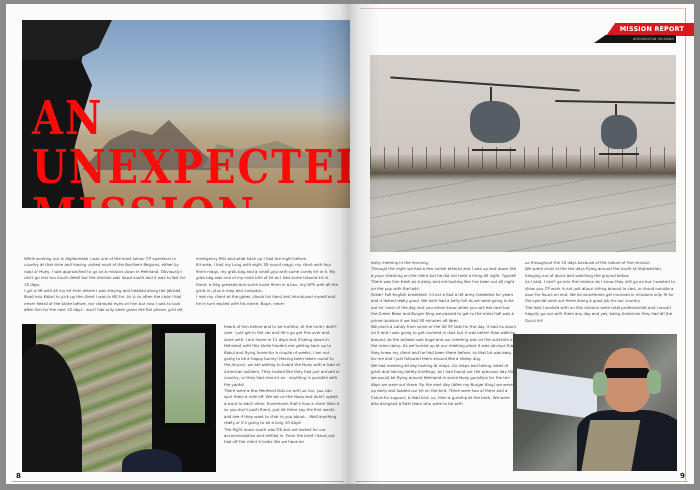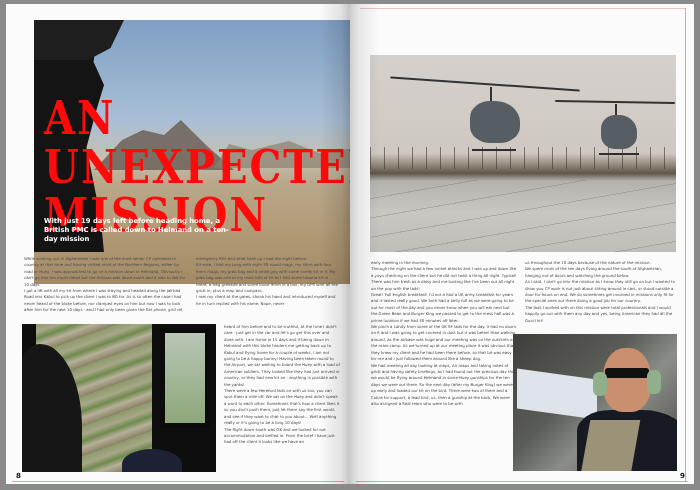--- a/index.html
+++ b/index.html
@@ -17,21 +17,21 @@
     background: linear-gradient(to right, rgba(0,0,0,0) 0%, rgba(0,0,0,0.10) 70%, rgba(0,0,0,0.22) 100%); pointer-events:none; }
   .page.right .spine-shade { position: absolute; left: 0; top: 0; width: 30px; height: 100%;
     background: linear-gradient(to left, rgba(0,0,0,0) 0%, rgba(0,0,0,0.08) 70%, rgba(0,0,0,0.18) 100%); pointer-events:none; }
 
   
   .frame-line-bottom { position: absolute; left: 6px; right: 6px; top: 477px; height: 1px; background: #e6a0a4; }
   .page.right .frame-line-top { position: absolute; left: 10px; right: 8px; top: 4px; height: 1px; background: #efc2c4; }
   .page.right .frame-line-right { position: absolute; right: 8px; top: 4px; width: 1px; height: 474px; background: #e6a0a4; }
 
   
-  .hero { position: absolute; left: 28px; top: 16px; width: 328px; height: 264px; overflow: hidden;
+  .hero { position: absolute; left: 16px; top: 16px; width: 328px; height: 188px; overflow: hidden;
     background: linear-gradient(to bottom, #7f9fc4 0%, #a9bfd6 38%, #c4c0b2 52%, #b9a78a 62%, #b19a76 80%, #a38a66 100%); }
   .hero .mountain { position: absolute; left: 60px; top: 100px; width: 140px; height: 50px;
     background: #6c6258; clip-path: polygon(0 100%, 20% 40%, 35% 20%, 50% 30%, 62% 0%, 80% 50%, 100% 100%); opacity: 0.85; }
   .hero .mountain2 { position: absolute; left: 180px; top: 118px; width: 150px; height: 30px;
     background: #8d8070; clip-path: polygon(0 100%, 10% 20%, 25% 40%, 50% 10%, 70% 50%, 100% 30%, 100% 100%); opacity: 0.7; }
   .hero .silhouette { position: absolute; left: 0; top: 0; width: 70px; height: 232px;
     background: #141414; clip-path: polygon(0 0, 78% 0, 90% 8%, 85% 18%, 100% 28%, 88% 40%, 75% 55%, 85% 70%, 95% 85%, 100% 100%, 0 100%); }
   .hero .helmet { position: absolute; left: 0; top: 0; width: 90px; height: 40px; background: #1e1e1e;
     clip-path: polygon(0 0, 100% 0, 85% 70%, 60% 100%, 0 100%); }
 
@@ -135,20 +135,26 @@
 
     <div class="page-num" style="left:10px;">8</div>
     <div class="frame-line-bottom"></div>
     <div class="spine-shade"></div>
   </div>
 
   <div class="page right">
     <div class="frame-line-top"></div>
     <div class="frame-line-right"></div>
 
+    <div class="badge">
+      <div class="red"></div>
+      <div class="red-label">MISSION REPORT</div>
+      <div class="black"></div>
+      <div class="black-label">AFGHANISTAN HELMAND</div>
+    </div>
 
     <div class="photo-heli">
       <div class="fence"></div>
       <div class="taxi"></div>
       <div class="heli" style="left:20px; top:28px;">
         <div class="rotor" style="left:0; top:0; width:190px; transform:rotate(4deg);"></div>
         <div class="mast" style="left:100px; top:4px; height:14px;"></div>
         <div class="body" style="left:80px; top:18px; width:50px; height:42px;"></div>
         <div class="skid" style="left:82px; top:66px; width:44px;"></div>
       </div>

